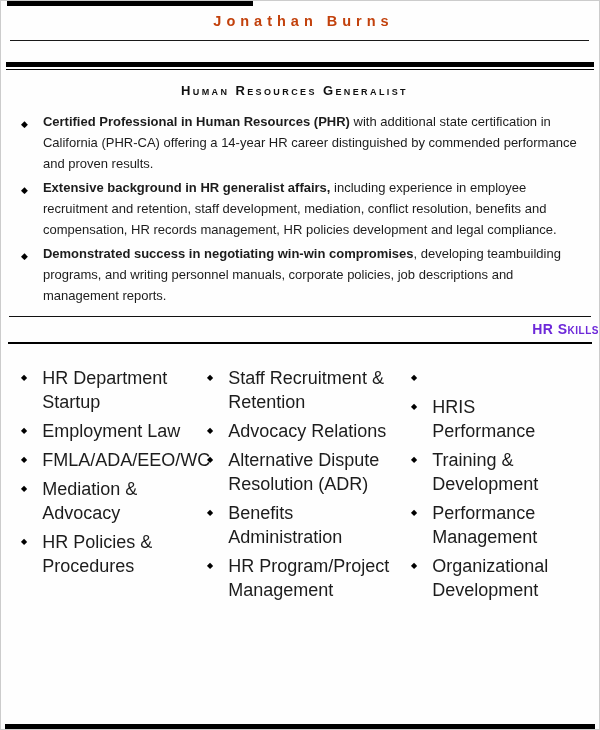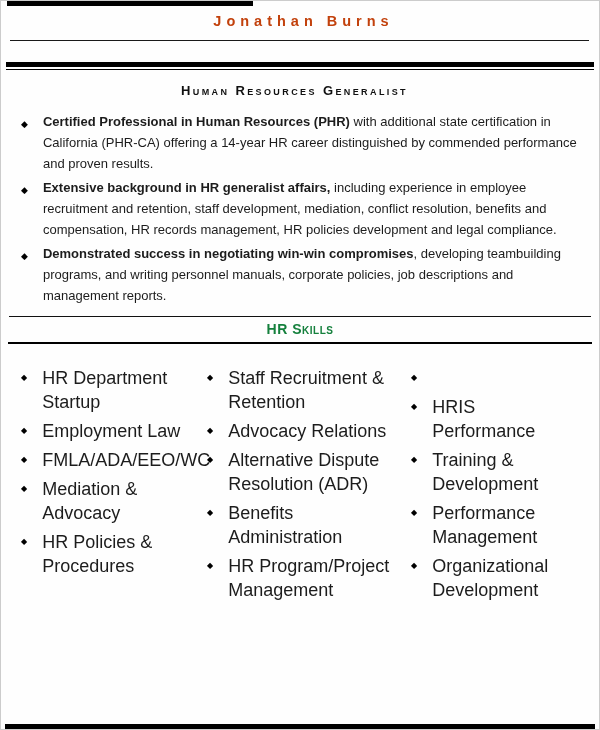--- a/index.html
+++ b/index.html
@@ -74,26 +74,26 @@
     margin:0;
     font-size:13px;
     line-height:21px;
   }
   .skills-rule-top{
     border:0;border-top:1.5px solid #111;
     margin:10px 8px 0 8px;
   }
   .skills-title{
     margin:4px 0 0 0;
-    text-align:center;
+    text-align:right;
     font-variant:small-caps;
     font-weight:bold;
     font-size:14px;
     letter-spacing:0.5px;
-    color:#15803d;
+    color:#6d28d9;
   }
   .skills-rule-bottom{
     border:0;border-top:2.5px solid #000;
     margin:5px 7px 0 7px;
   }
   .skills-grid{
     display:grid;
     grid-template-columns:186px 204px 186px;
     margin:22px 0 0 20px;
   }

